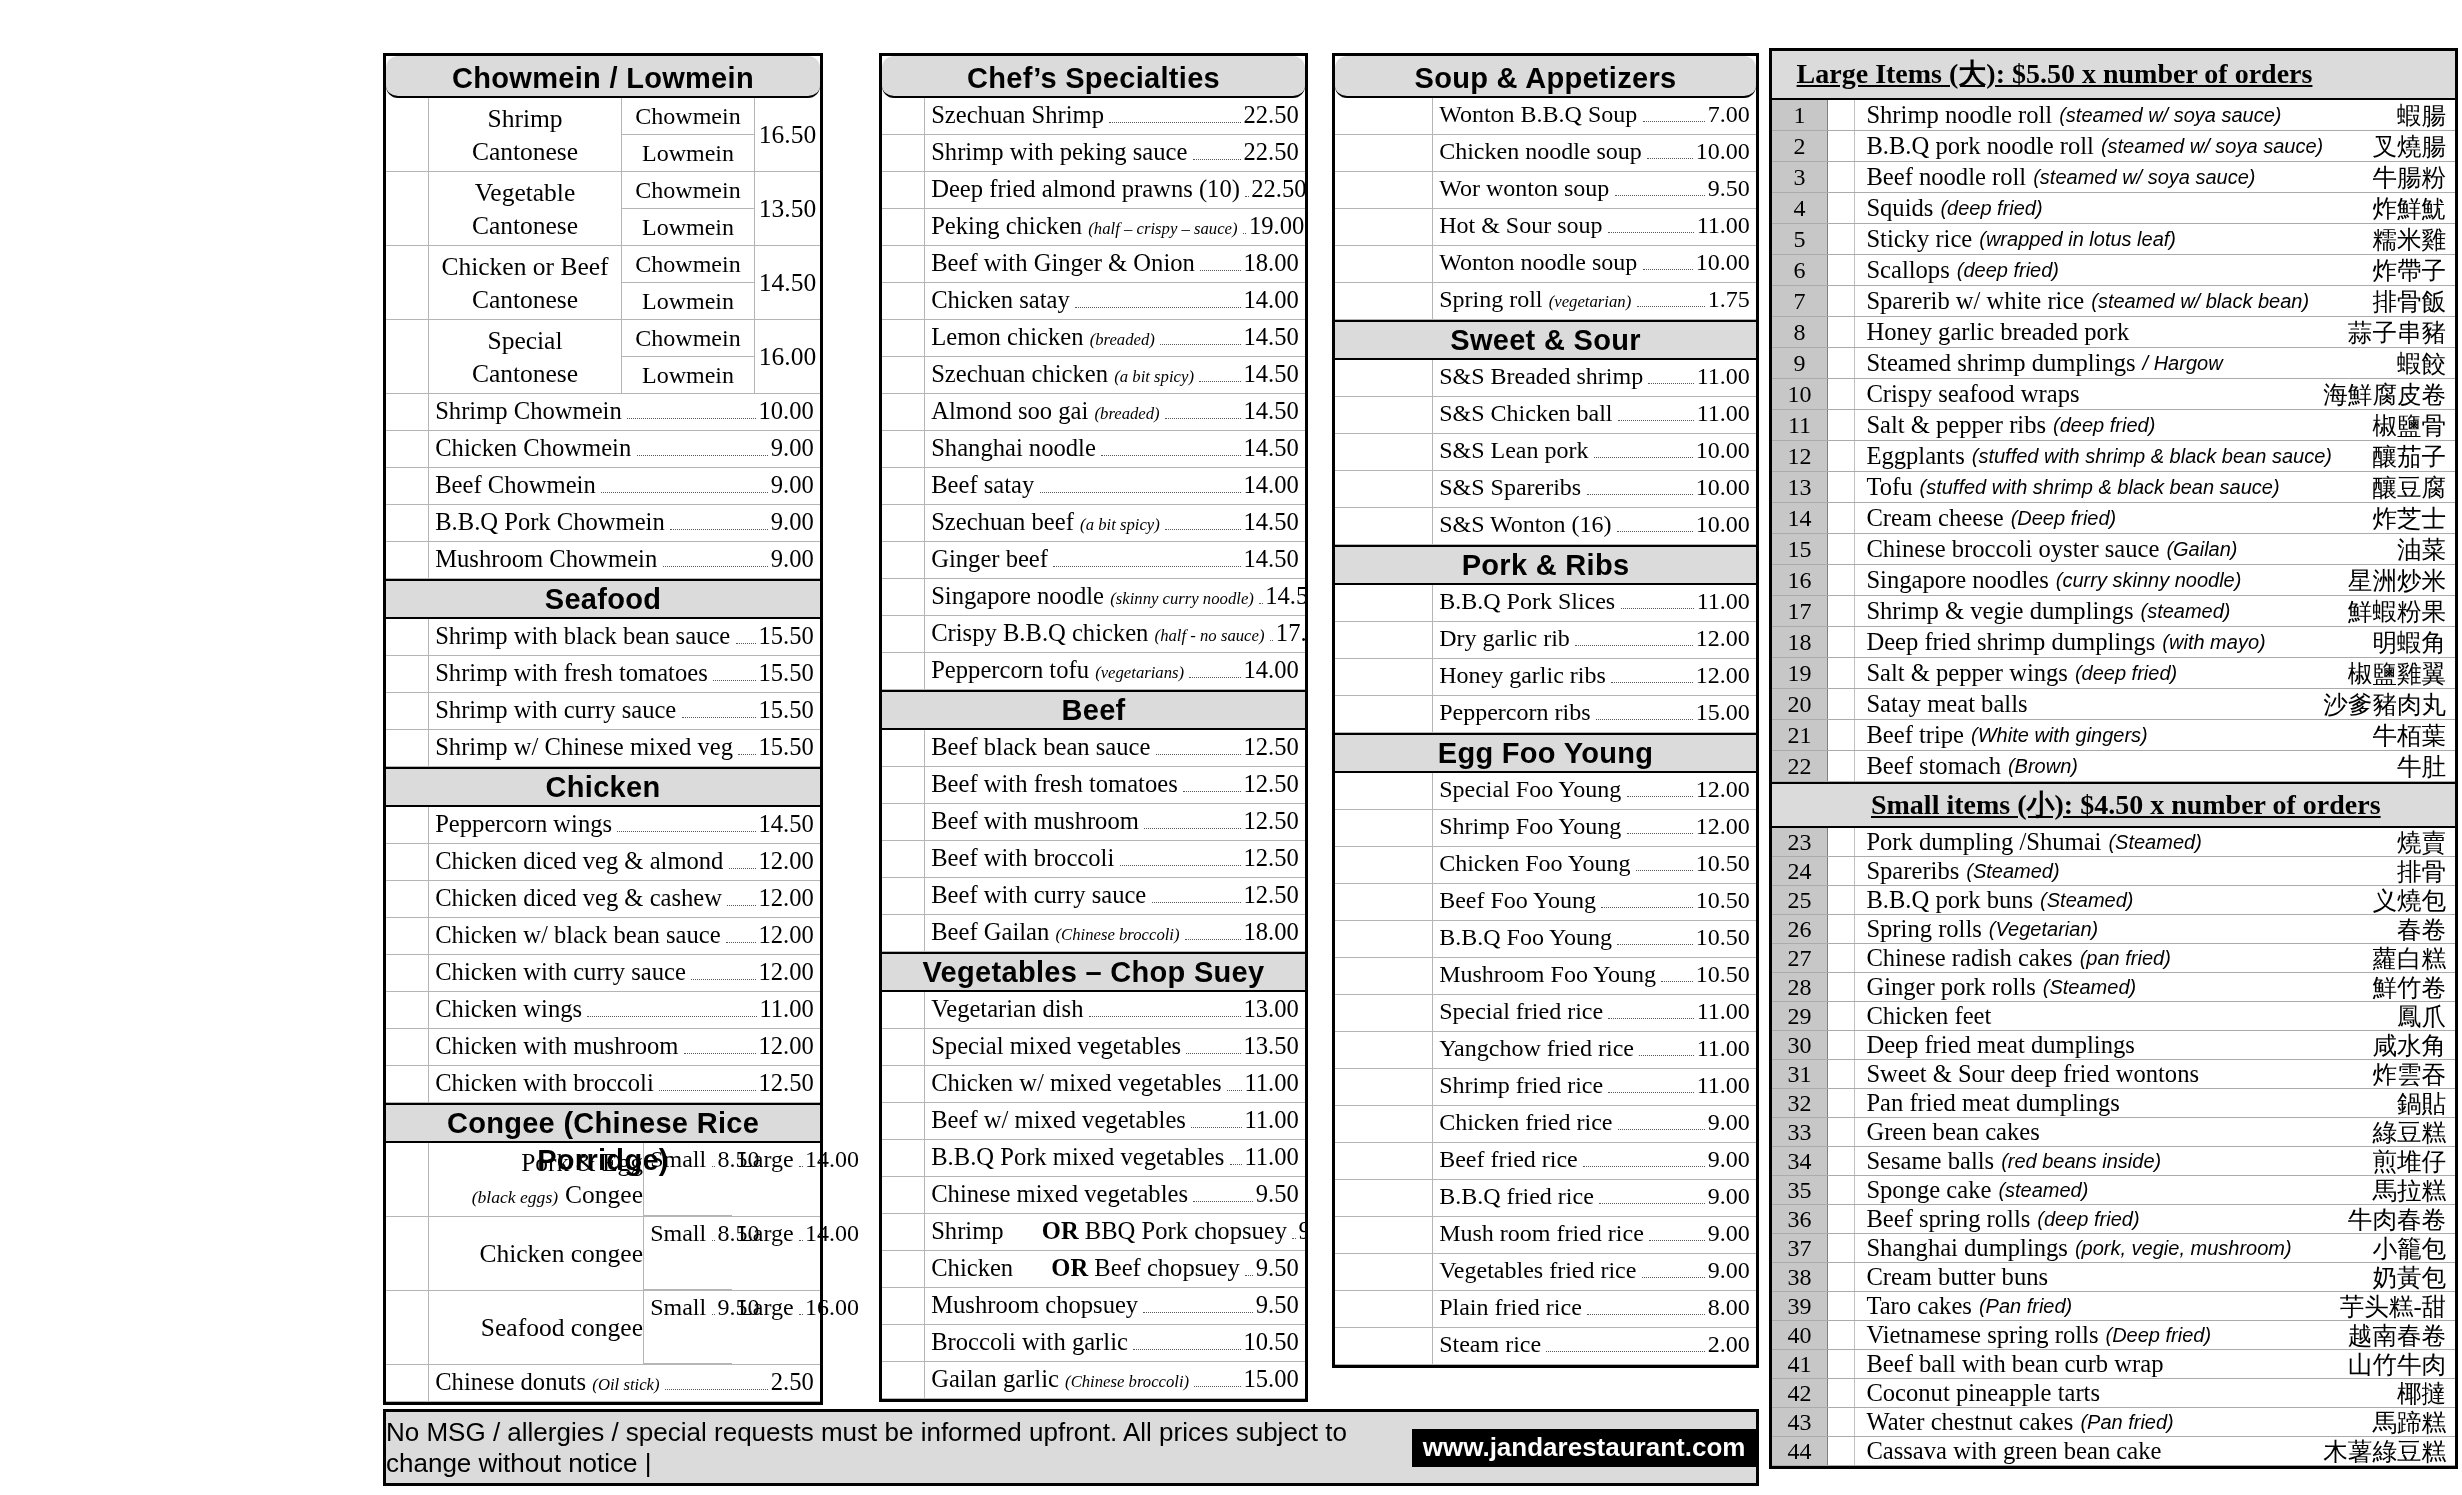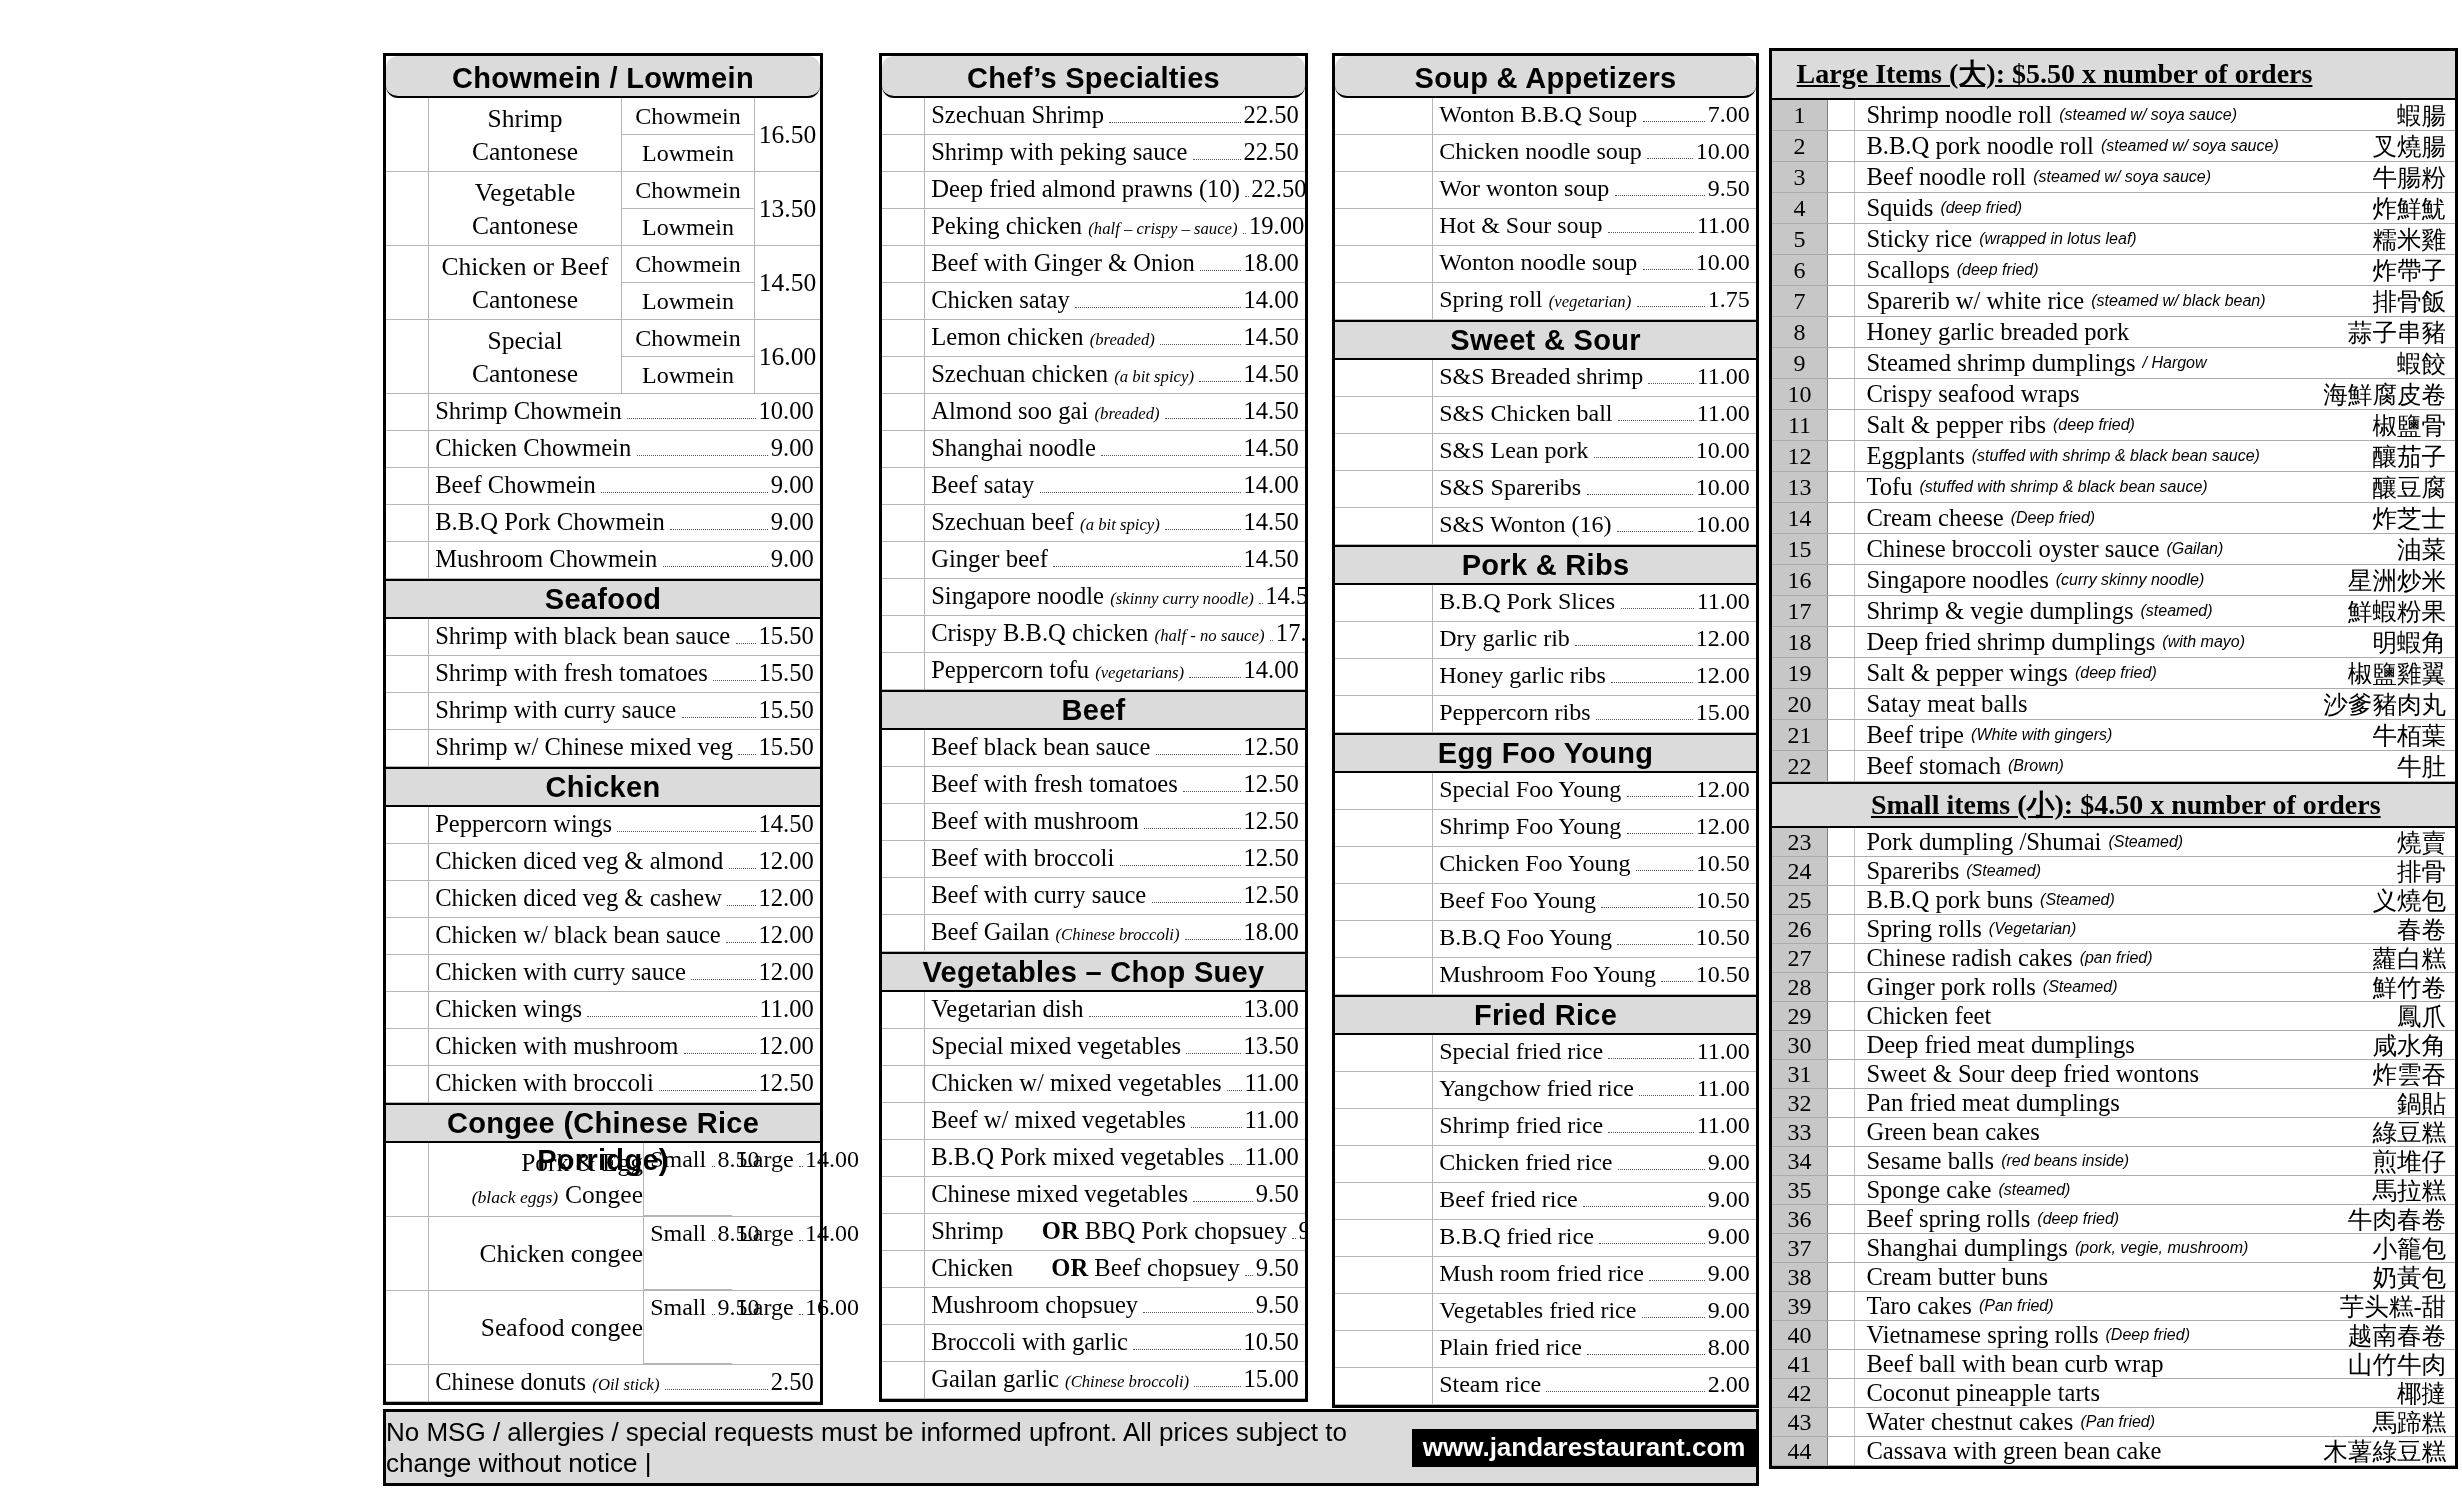--- a/index.html
+++ b/index.html
@@ -48,21 +48,21 @@
        box-sizing:border-box;border-bottom:2.6px solid #000;padding-left:24.6px;
        text-decoration:underline;white-space:nowrap;}
   .p-h.second{border-top:2.6px solid #000;height:46px;line-height:41px;text-align:center;}
   .prow{display:flex;align-items:stretch;height:31px;border-bottom:1.8px solid #ababab;box-sizing:border-box;}
   .prow.small{height:29px;}
   .pnum{width:55px;flex:none;background:#c7c7c7;border-right:1.8px solid #808080;
         display:flex;align-items:center;justify-content:center;font-size:24px;}
   .pgap{width:26px;flex:none;border-right:1.8px solid #c0c0c0;}
   .pit{flex:1;display:flex;align-items:center;min-width:0;padding:0 8.8px 0 11.4px;overflow:hidden;}
   .pnm{font-size:24.6px;white-space:nowrap;}
-  .pnote{font-family:"Liberation Sans",sans-serif;font-style:italic;font-size:16px;
+  .pnote{font-family:"Liberation Sans",sans-serif;font-style:italic;font-size:20px;
          margin-left:7px;white-space:nowrap;}
   .zh{margin-left:auto;font-size:24.6px;padding-left:8.8px;white-space:nowrap;}
   
   #footer{position:absolute;left:383px;top:1409px;width:1376px;height:77px;background:#dbdbdb;
           border:3.5px solid #000;box-sizing:border-box;display:flex;align-items:center;
           justify-content:center;font-family:"Liberation Sans",sans-serif;font-size:26px;font-weight:500;}
   .url{background:#000;color:#fff;font-weight:bold;padding:3.5px 10.6px;margin-left:12.3px;}
   b{font-weight:bold;margin-left:32px;}
 </style>
 </head>
@@ -768,21 +768,20 @@
       </div>
     </div>
     <div class="row">
       <div class="qty"></div>
       <div class="it">
         <span class="nm">Mushroom Foo Young</span>
         <span class="dots"></span>
         <span class="price">10.50</span>
       </div>
     </div>
-    <div class="sec-h">Fried Rice</div>
     <div class="row">
       <div class="qty"></div>
       <div class="it">
         <span class="nm">Special fried rice</span>
         <span class="dots"></span>
         <span class="price">11.00</span>
       </div>
     </div>
     <div class="row">
       <div class="qty"></div>

